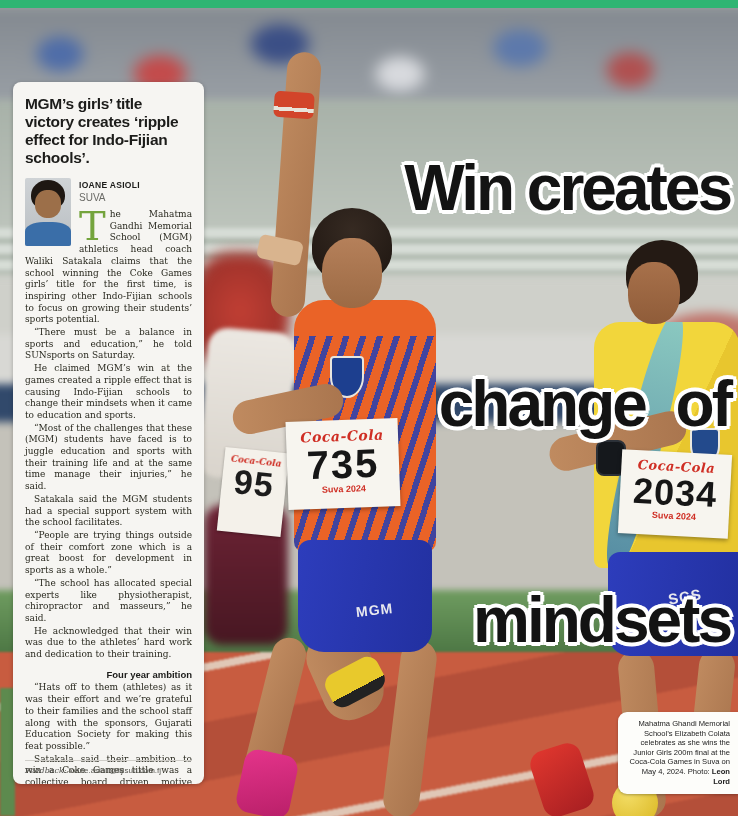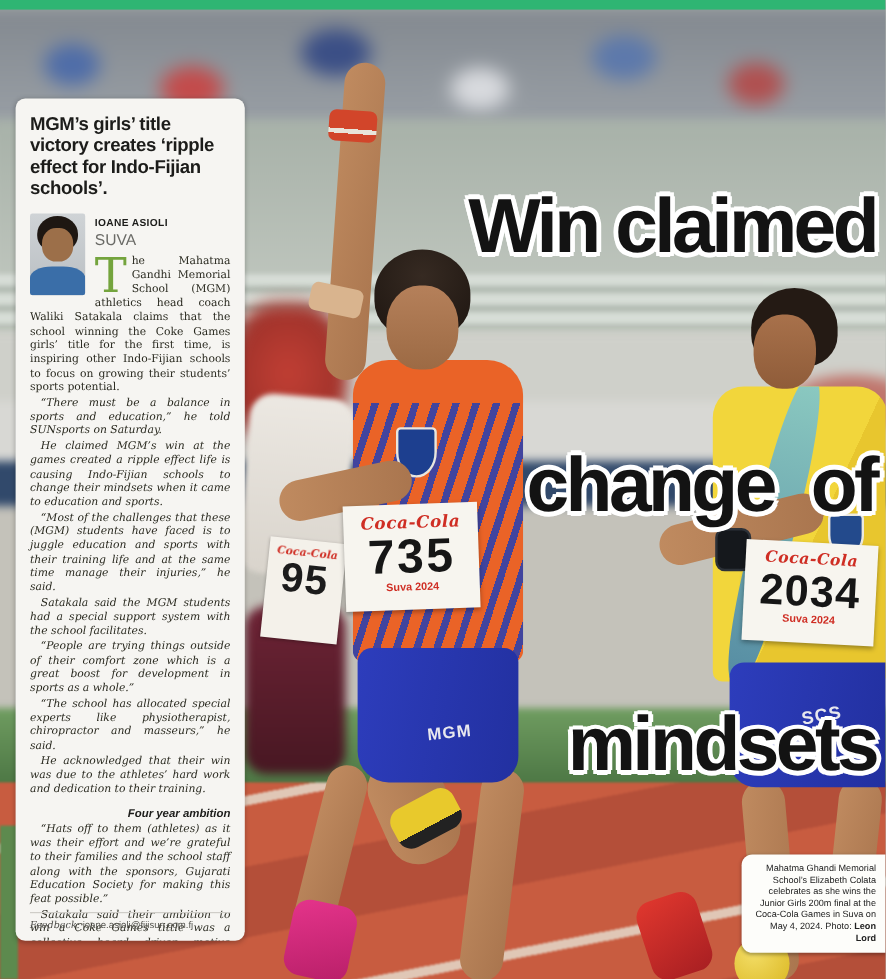--- a/index.html
+++ b/index.html
@@ -149,25 +149,25 @@
     border-radius:2px;overflow:hidden;position:relative;
     background:linear-gradient(#cfd3d6,#b9bec2);}
   .hs-hair{position:absolute;left:6px;top:2px;width:34px;height:30px;
     border-radius:50% 50% 45% 45%;background:#1e1712;}
   .hs-face{position:absolute;left:10px;top:12px;width:26px;height:28px;
     border-radius:45%;background:#9c6f49;}
   .hs-shirt{position:absolute;left:0;bottom:0;width:46px;height:24px;
     border-radius:40% 40% 0 0;background:#3a6ea8;}
   .byline-author{font-size:8.5px;font-weight:bold;color:#1c1c1a;letter-spacing:.3px;
     padding-top:4px;}
-  .byline-loc{font-size:13px;color:#6a6a66;margin-top:2px;margin-bottom:6px;}
+  .byline-loc{font-size:10px;color:#6a6a66;margin-top:2px;margin-bottom:6px;}
   .body-text{font-family:"DejaVu Serif",serif;font-size:9px;line-height:11.7px;
     color:#29291f;text-align:justify;}
   .body-text p{margin:0;}
-  .body-text p + p{text-indent:9px;margin-top:1px;font-style:italic;}
+  .body-text p + p{text-indent:9px;margin-top:1px;}
   .dropcap{float:left;font-family:"DejaVu Serif",serif;font-size:40px;line-height:31px;
     color:#74a43d;padding:2px 4px 0 0;}
   .subhead{font-family:"Liberation Sans",sans-serif;font-size:9.5px;font-weight:bold;
     color:#1c1c1a;margin:8px 0 2px 0 !important;text-indent:0 !important;text-align:right;}
   .feedback{position:absolute;left:12px;right:12px;bottom:9px;
     border-top:1px solid #cfcdc8;padding-top:5px;font-size:8px;color:#4a4a46;}
   .feedback .fb-label{font-family:"DejaVu Serif",serif;font-style:italic;}
   .feedback .fb-mail{font-family:"Liberation Sans",sans-serif;color:#55554f;text-align:center;}
 
   
@@ -238,40 +238,40 @@
     <span class="scs">SCS</span>
   </div>
   <div class="abs skin r-leg1"></div>
   <div class="abs skin r-leg2"></div>
   <div class="abs r-shoe"></div>
 </div>
 
 <div class="abs strip-top"></div>
 
 <div id="headline">
-  <div>Win claimed</div>
+  <div>Win creates</div>
   <div class="hl2">change of</div>
   <div>mindsets</div>
 </div>
 
 <div id="sidebar">
   <div class="sb-head">MGM’s girls’ title victory creates ‘ripple effect for Indo-Fijian schools’.</div>
 
   <div class="headshot">
     <div class="hs-hair"></div>
     <div class="hs-face"></div>
     <div class="hs-shirt"></div>
   </div>
   <div class="byline-author">IOANE ASIOLI</div>
   <div class="byline-loc">SUVA</div>
 
   <div class="body-text">
     <p><span class="dropcap">T</span><span>he Mahatma Gandhi Memorial School (MGM) athletics head coach Waliki Satakala claims that the school winning the Coke Games girls’ title for the first time, is inspiring other Indo-Fijian schools to focus on growing their students’ sports potential.</span></p>
     <p>“There must be a balance in sports and education,” he told SUNsports on Saturday.</p>
-    <p>He claimed MGM’s win at the games created a ripple effect life is causing Indo-Fijian schools to change their mindsets when it came to education and sports.</p>
+    <p>He claimed MGM’s win at the games created a ripple effect that is causing Indo-Fijian schools to change their mindsets when it came to education and sports.</p>
     <p>“Most of the challenges that these (MGM) students have faced is to juggle education and sports with their training life and at the same time manage their injuries,” he said.</p>
     <p>Satakala said the MGM students had a special support system with the school facilitates.</p>
     <p>“People are trying things outside of their comfort zone which is a great boost for development in sports as a whole.”</p>
     <p>“The school has allocated special experts like physiotherapist, chiropractor and masseurs,” he said.</p>
     <p>He acknowledged that their win was due to the athletes’ hard work and dedication to their training.</p>
     <p class="subhead">Four year ambition</p>
     <p>“Hats off to them (athletes) as it was their effort and we’re grateful to their families and the school staff along with the sponsors, Gujarati Education Society for making this feat possible.”</p>
     <p>Satakala said their ambition to win a Coke Games tittle was a collective board driven motive which started five years ago.</p>
 
   </div>

